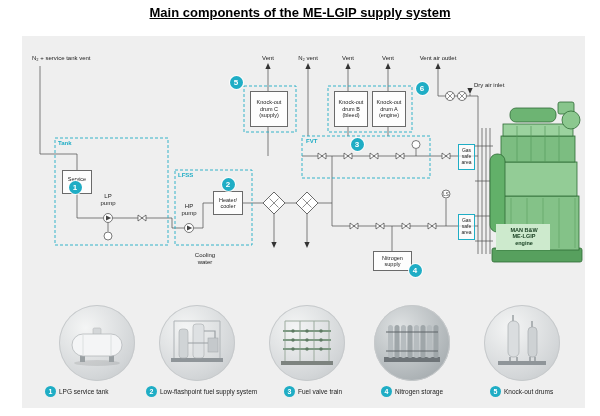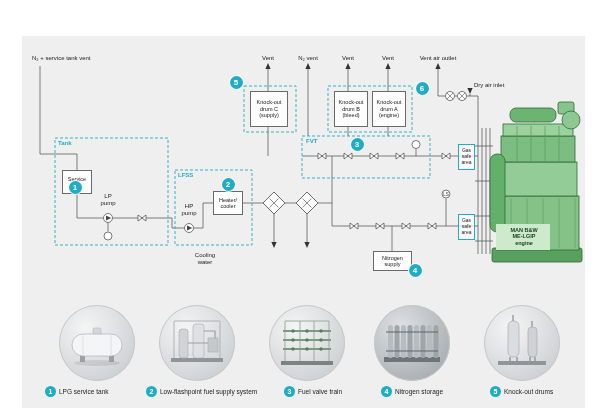--- a/index.html
+++ b/index.html
@@ -20,20 +20,21 @@
   .photo svg{display:block;width:76px;height:76px;}
   .legend-item{position:absolute;top:350px;display:flex;align-items:center;gap:3px;}
   .lnum{width:11px;height:11px;border-radius:50%;background:var(--accent,#1fadc5);color:#fff;font-size:7px;font-weight:bold;line-height:11px;text-align:center;flex:0 0 11px;}
   .llabel{font-size:6.5px;color:#222;white-space:nowrap;}
   .tiny{font-size:4.5px;color:#333;}
 </style>
 </head>
 <body>
 
 <div id="stage">
+  <div class="title">Main components of the ME-LGIP supply system</div>
 
   <div id="panel">
 
     <svg id="pipes" width="563" height="372" viewBox="0 0 563 372">
       <defs>
         <g id="valve">
             <polygon points="-4,-3 -4,3 4,-3 4,3" fill="#fff" stroke="#444" stroke-width="0.7"></polygon>
           </g>
         <g id="pump">
             <circle r="4.5" fill="#fff" stroke="#444" stroke-width="0.7"></circle>

